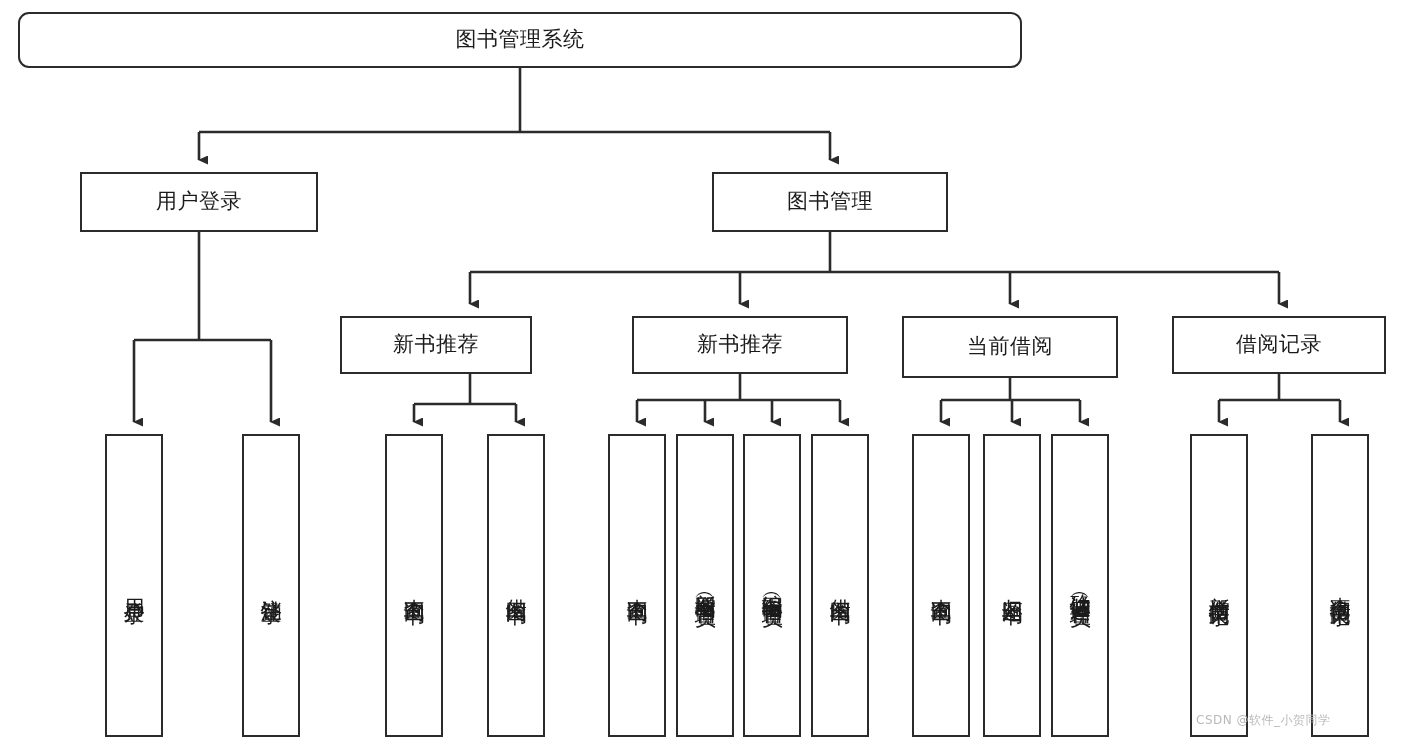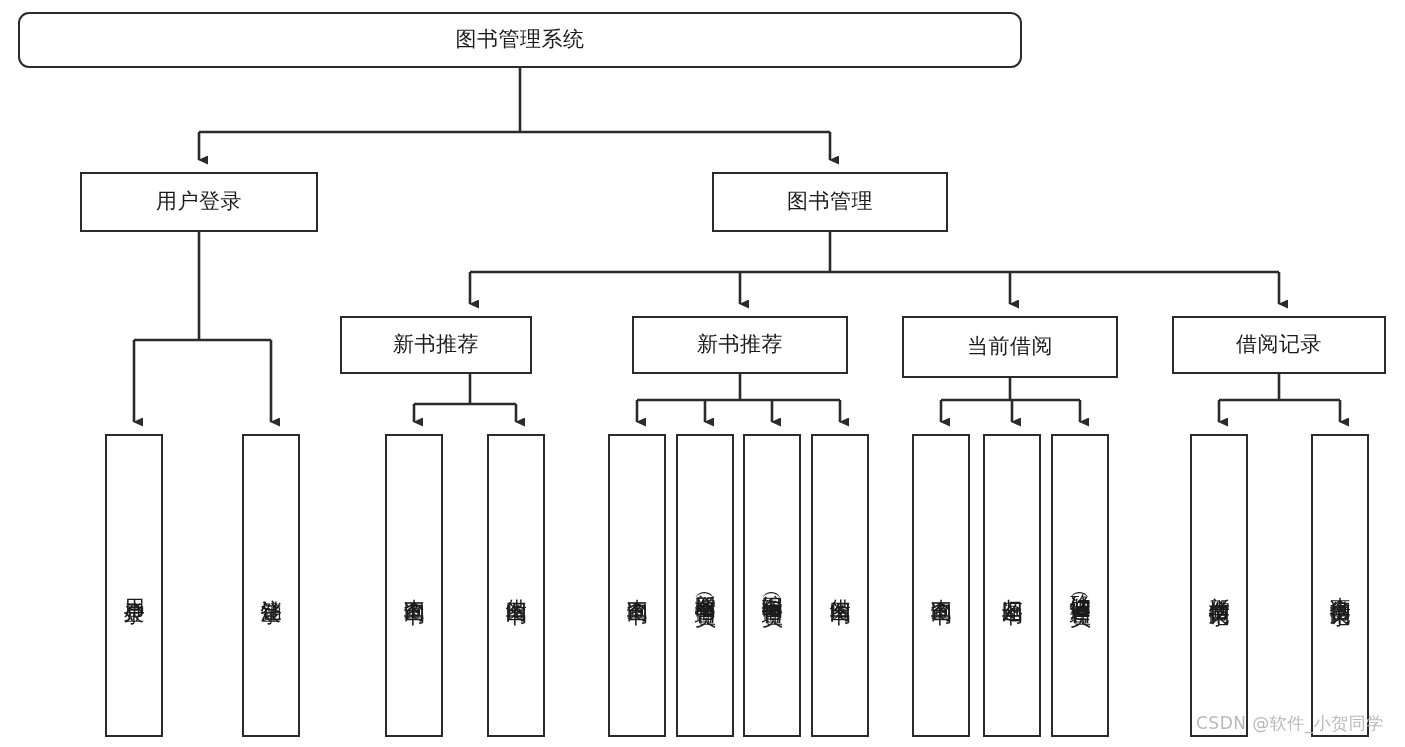--- a/index.html
+++ b/index.html
@@ -46,21 +46,21 @@
     text-orientation: upright;
     font-size: 21px;
     color: #1b1b1b;
     line-height: 1.25;
     letter-spacing: 2px;
     text-align: center;
     white-space: nowrap;
   }
   .watermark {
     position: absolute;
-    font-size: 17px;
+    font-size: 12px;
     color: #b9b9b9;
     white-space: nowrap;
     pointer-events: none;
     letter-spacing: 0.5px;
   }
 </style>
 </head>
 <body>
 
 <div id="diagram-root">

